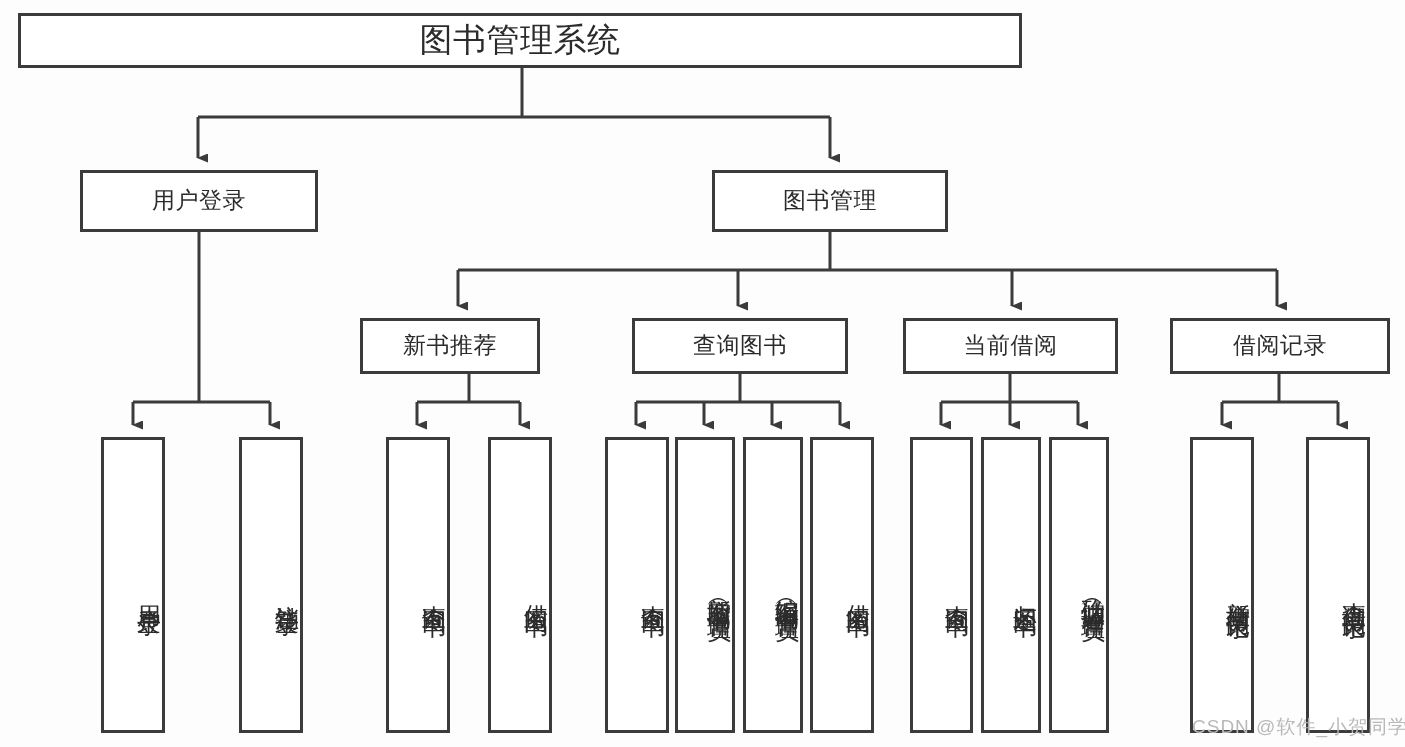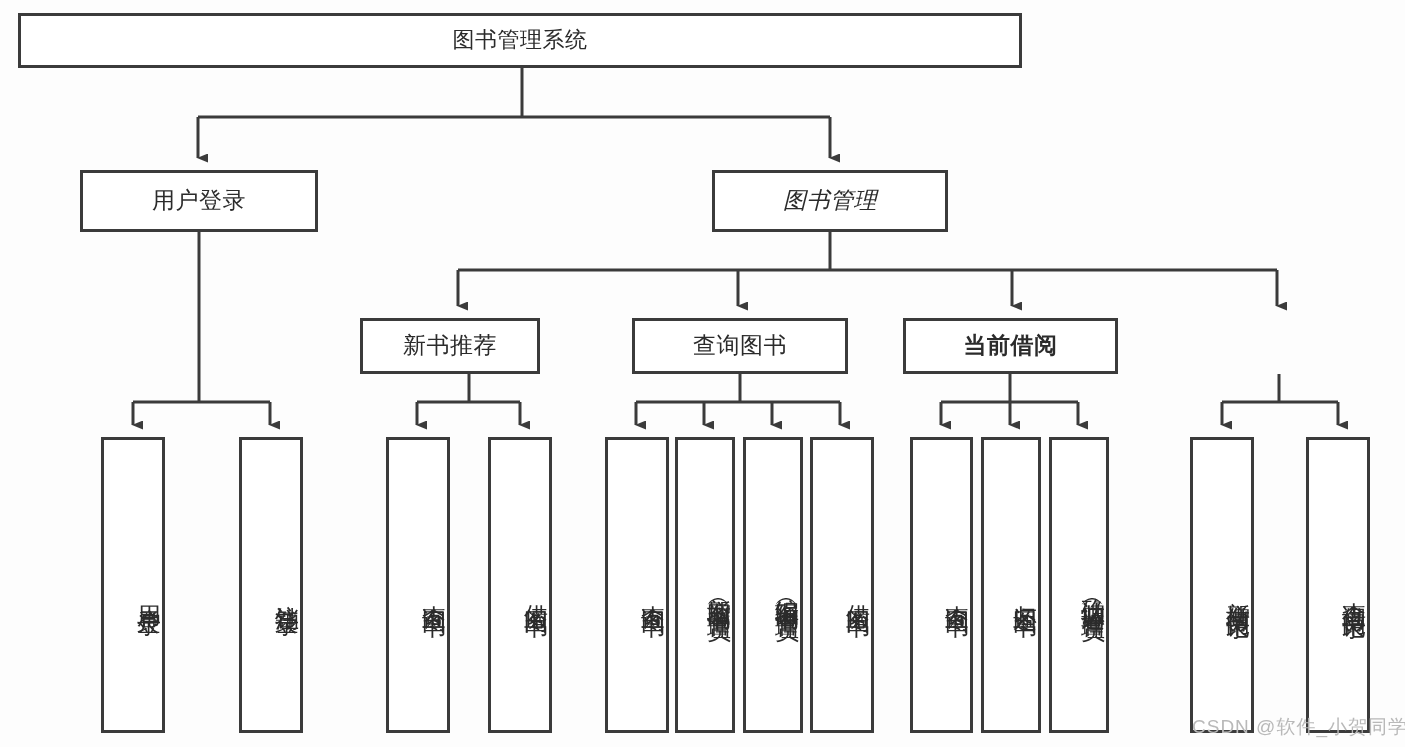--- a/index.html
+++ b/index.html
@@ -16,21 +16,21 @@
     border:3px solid #3b3b3b;
     background:#ffffff;
     display:flex;
     align-items:center;
     justify-content:center;
     color:#2b2b2b;
     text-align:center;
     line-height:1.12;
     letter-spacing:0.5px;
   }
-  .node.root{font-size:22px;align-items:center;}
+  .node.root{font-size:33px;align-items:center;}
   .node.lvl2{font-size:23px;}
   .node.lvl3{font-size:23px;}
   .node.leaf{
     font-size:24px;
     writing-mode:vertical-rl;
     text-orientation:upright;
     align-items:flex-start;
     justify-content:center;
     padding-top:14px;
     letter-spacing:3px;
@@ -105,32 +105,35 @@
     </g>
   </svg>
 
   <div class="node root" style="left:18px;top:13px;width:1004px;height:55px;">
     <span>图书管理系统</span>
   </div>
 
   <div class="node lvl2" style="left:80px;top:170px;width:238px;height:62px;">
     <span>用户登录</span>
   </div>
-  <div class="node lvl2" style="left:712px;top:170px;width:236px;height:62px;font-style:italic;">
+  <div class="node lvl2" style="left:712px;top:170px;width:236px;height:62px;">
     <span>图书管理</span>
   </div>
 
   <div class="node lvl3" style="left:360px;top:318px;width:180px;height:56px;">
     <span>新书推荐</span>
   </div>
   <div class="node lvl3" style="left:632px;top:318px;width:216px;height:56px;">
     <span>查询图书</span>
   </div>
-  <div class="node lvl3" style="left:903px;top:318px;width:215px;height:56px;font-weight:bold;">
+  <div class="node lvl3" style="left:903px;top:318px;width:215px;height:56px;">
     <span>当前借阅</span>
+  </div>
+  <div class="node lvl3" style="left:1170px;top:318px;width:220px;height:56px;">
+    <span>借阅记录</span>
   </div>
 
   <div class="node leaf" style="left:101px;top:437px;width:64px;height:296px;">
     <span>用户登录</span>
   </div>
   <div class="node leaf" style="left:239px;top:437px;width:64px;height:296px;">
     <span>注销登录</span>
   </div>
 
   <div class="node leaf" style="left:386px;top:437px;width:64px;height:296px;">

